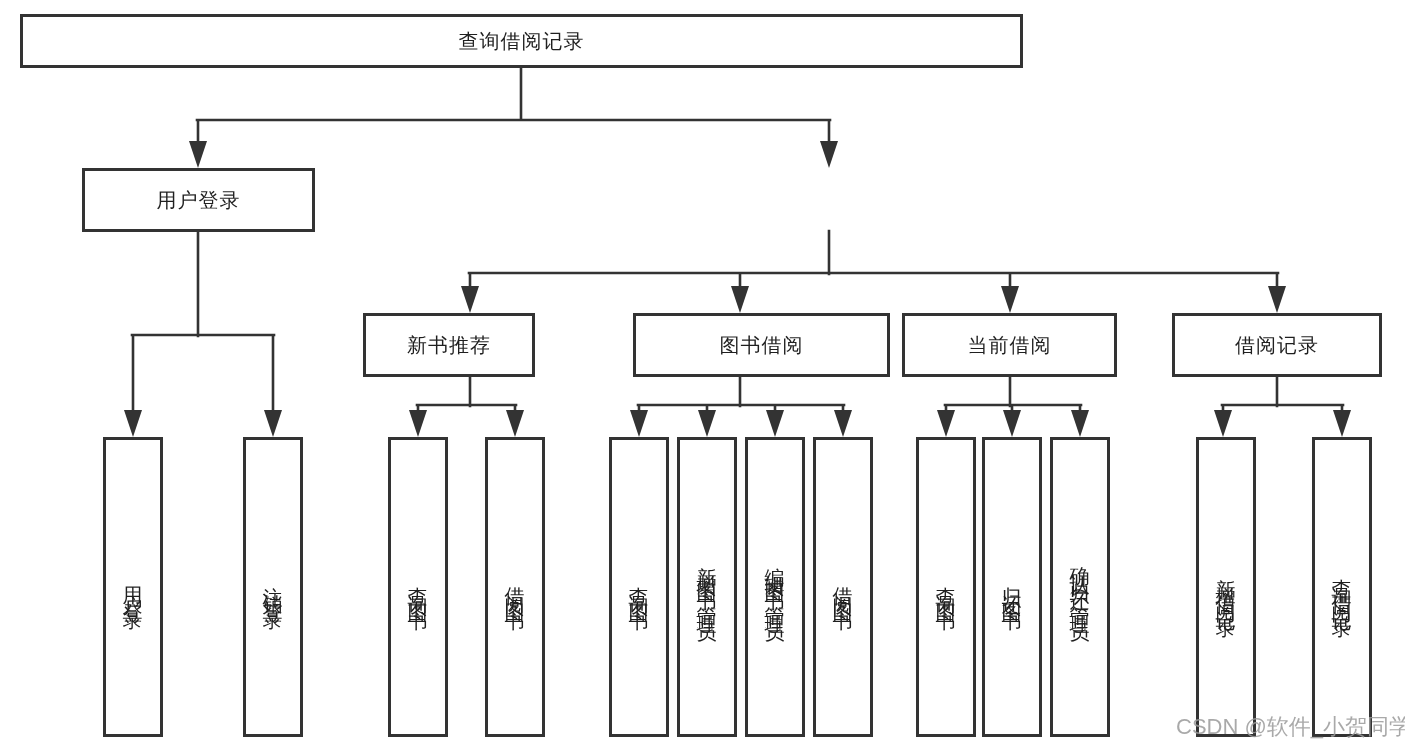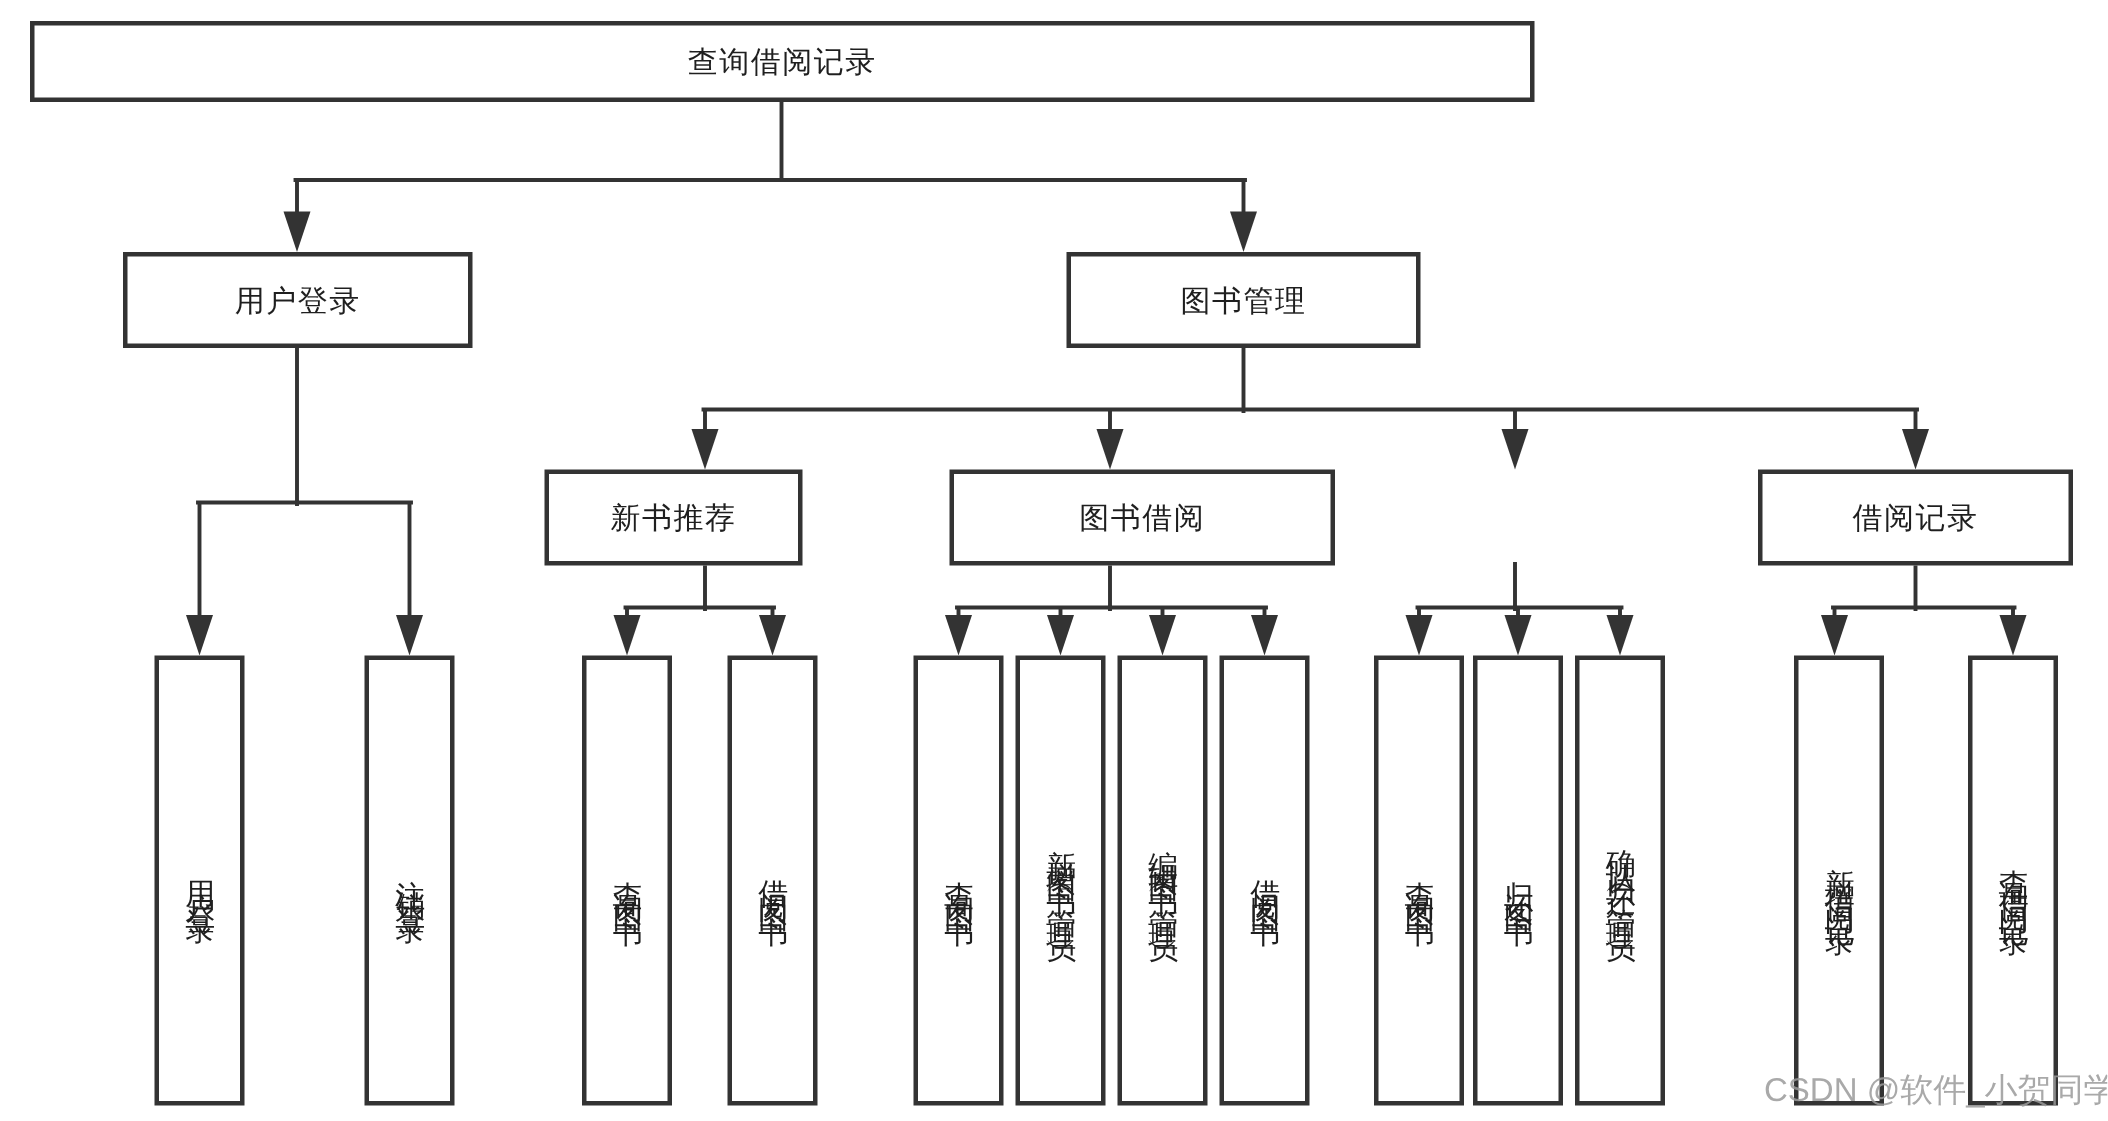--- a/index.html
+++ b/index.html
@@ -78,29 +78,29 @@
     </g>
   </svg>
 
   <div class="node hnode root" style="left:20px;top:14px;width:1003px;height:54px;">
     <span>查询借阅记录</span>
   </div>
 
   <div class="node hnode" style="left:82px;top:168px;width:233px;height:64px;">
     <span>用户登录</span>
   </div>
-  <div class="node hnode" style="left:711px;top:168px;width:236px;height:64px;">
-    <span>图书管理</span>
-  </div>
 
   <div class="node hnode" style="left:363px;top:313px;width:172px;height:64px;">
     <span>新书推荐</span>
   </div>
   <div class="node hnode" style="left:633px;top:313px;width:257px;height:64px;">
     <span>图书借阅</span>
+  </div>
+  <div class="node hnode" style="left:902px;top:313px;width:215px;height:64px;">
+    <span>当前借阅</span>
   </div>
   <div class="node hnode" style="left:1172px;top:313px;width:210px;height:64px;">
     <span>借阅记录</span>
   </div>
 
   <div class="node leaf" style="left:103px;">
     <span class="vtext">用户登录</span>
   </div>
   <div class="node leaf" style="left:243px;">
     <span class="vtext">注销登录</span>

